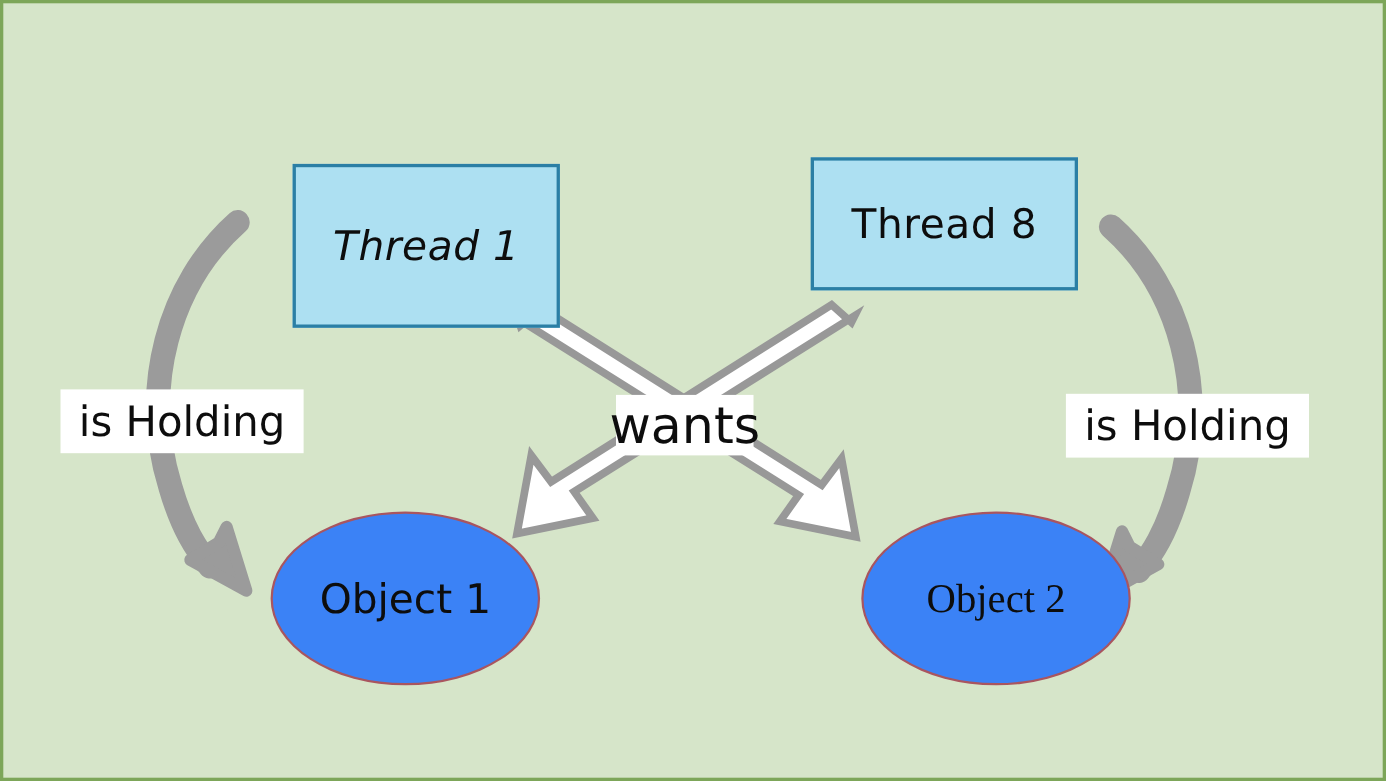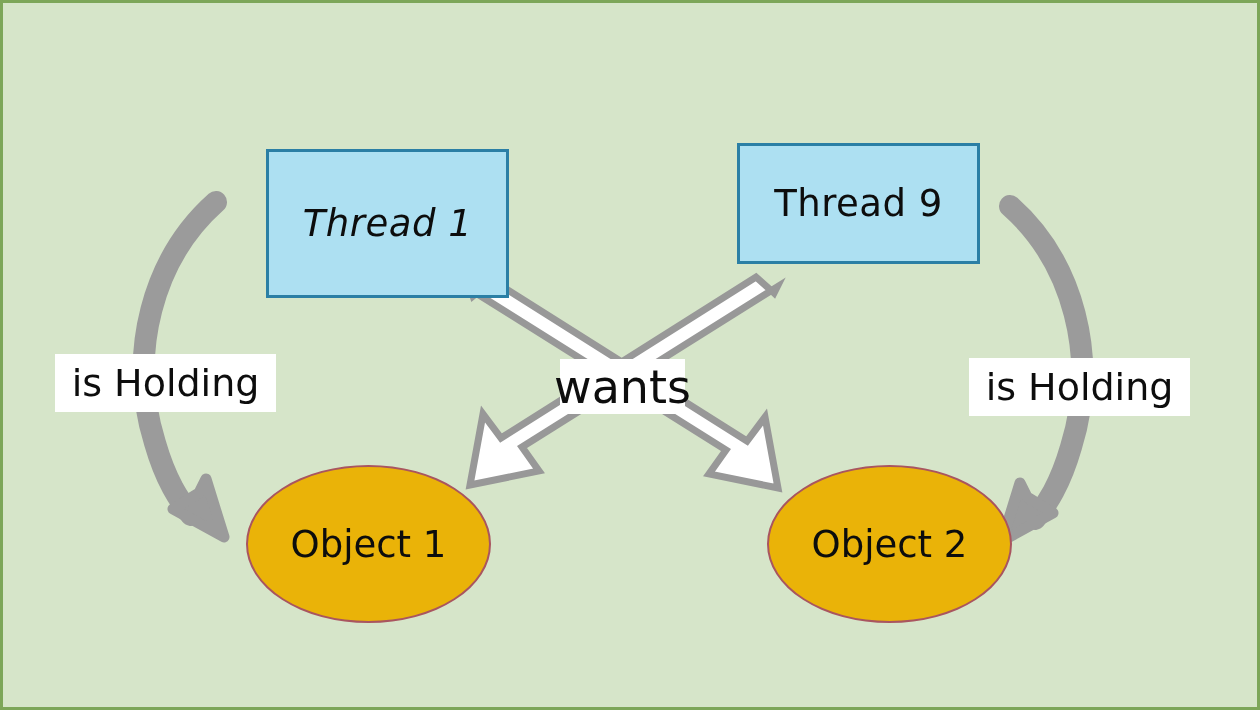--- a/index.html
+++ b/index.html
@@ -37,26 +37,26 @@
     background: #ade0f2;
     border: 3px solid #2b7fa5;
     font-size: 37px;
     letter-spacing: 0.5px;
   }
   #thread-1-box { left: 263px; top: 146px; width: 243px; height: 149px; font-style: italic; }
   #thread-2-box { left: 734px; top: 140px; width: 243px; height: 121px; }
 
   .object-ellipse {
     border-radius: 50%;
-    background: #eab308;
+    background: #3b82f6;
     border: 2px solid #a9555f;
     font-size: 37px;
   }
   #object-1-ellipse { left: 243px; top: 462px; width: 245px; height: 158px; }
-  #object-2-ellipse { left: 764px; top: 462px; width: 245px; height: 158px; }
+  #object-2-ellipse { left: 780px; top: 462px; width: 245px; height: 158px; font-family: Liberation Serif, serif; }
 
   .edge-label {
     background: #ffffff;
     color: #0d0d0d;
     font-size: 38px;
     padding: 0 12px;
   }
   #is-holding-left-label  { left: 52px;  top: 351px; width: 221px; height: 58px; }
   #is-holding-right-label { left: 966px; top: 355px; width: 221px; height: 58px; }
   #wants-label { left: 557px; top: 356px; width: 125px; height: 55px; font-size: 46px; }
@@ -102,21 +102,21 @@
                Z" fill="#ffffff" stroke="#989898" stroke-width="7" stroke-linejoin="miter"></path>
     </g>
 
   </svg>
 
   <div class="node thread-box" id="thread-1-box">
     <span>Thread 1</span>
   </div>
 
   <div class="node thread-box" id="thread-2-box">
-    <span>Thread 9</span>
+    <span>Thread 8</span>
   </div>
 
   <div class="node object-ellipse" id="object-1-ellipse">
     <span>Object 1</span>
   </div>
 
   <div class="node object-ellipse" id="object-2-ellipse">
     <span>Object 2</span>
   </div>
 

